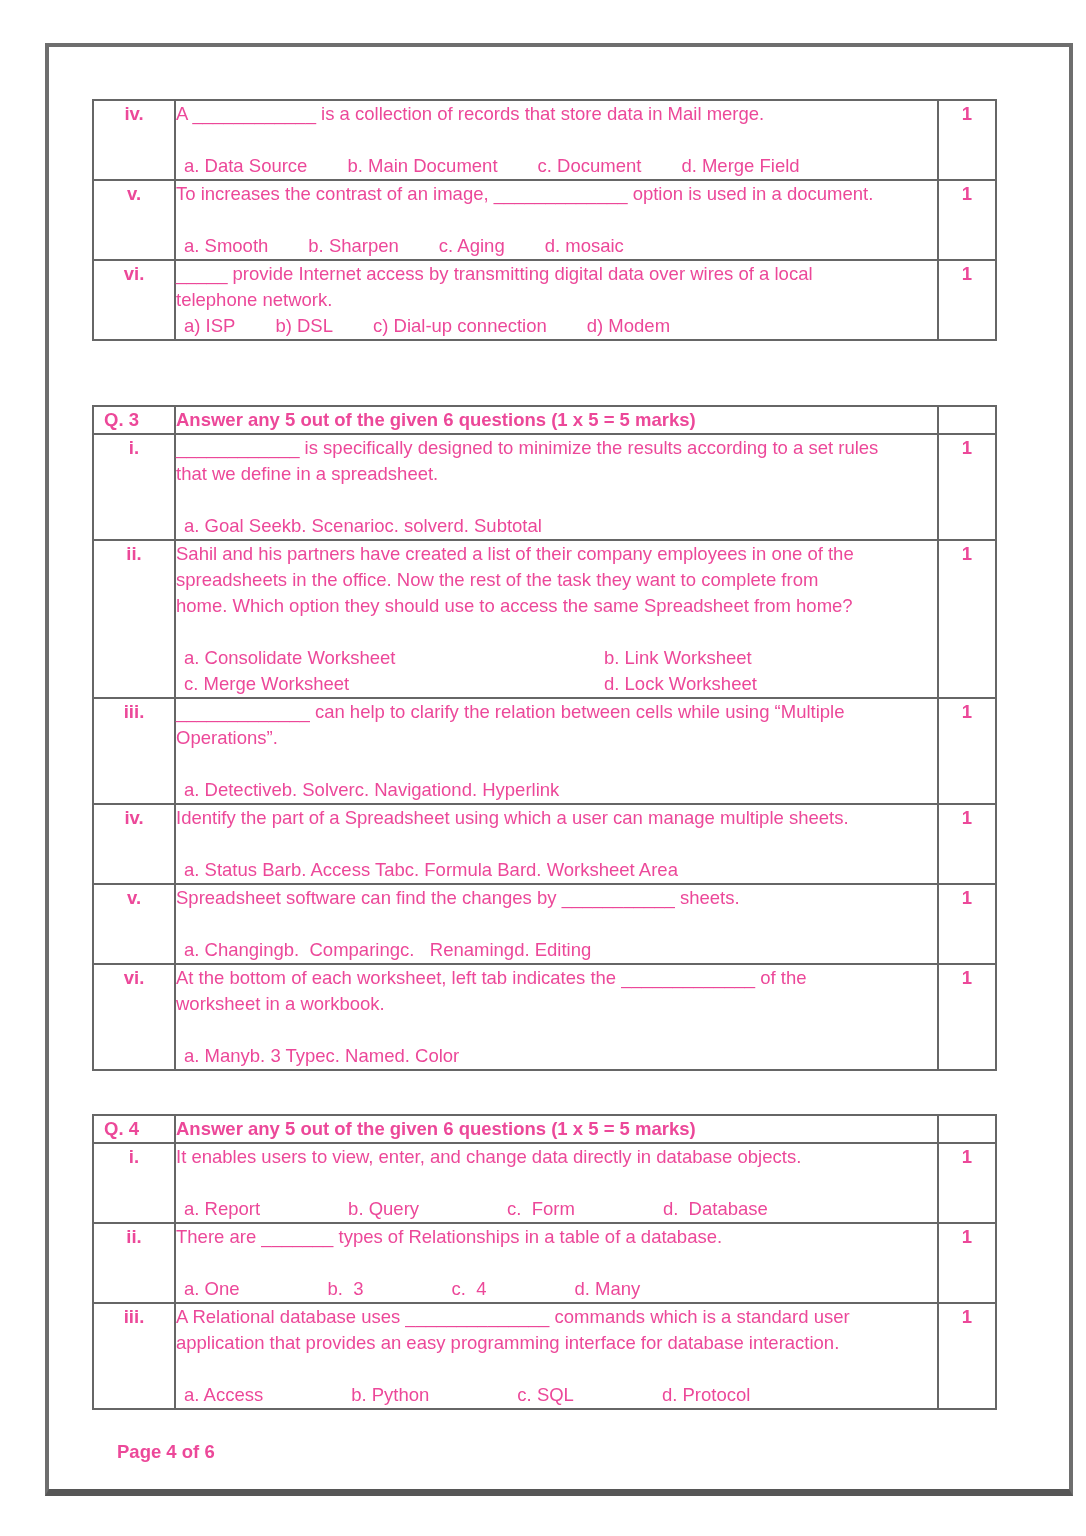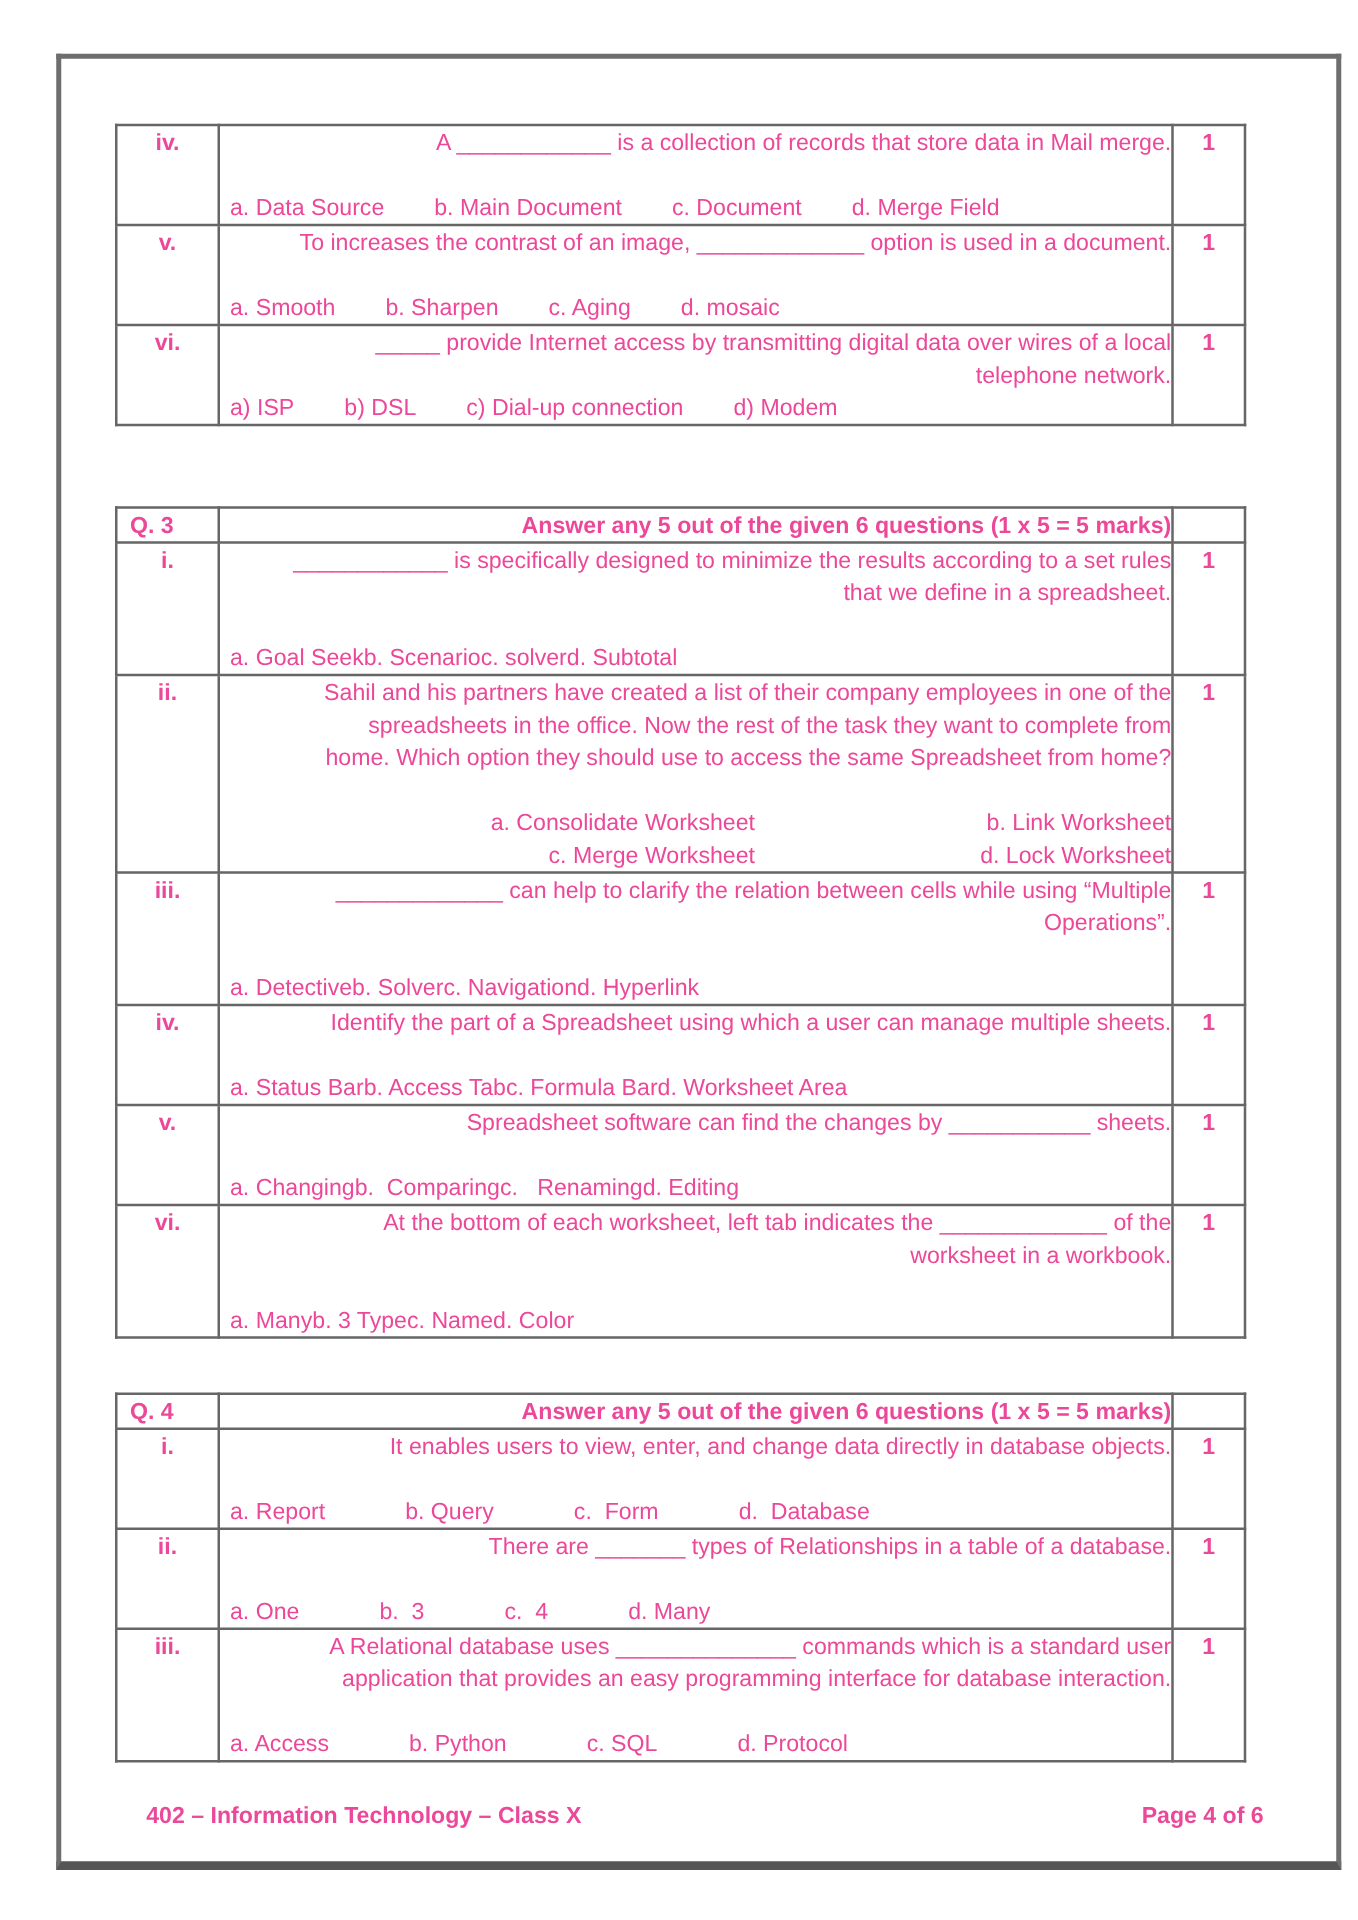--- a/index.html
+++ b/index.html
@@ -46,41 +46,40 @@
     text-align: center;
     font-weight: bold;
     padding-top: 2px;
   }
   td.num.hdr {
     text-align: left;
     padding-left: 10px;
   }
   td.q {
     padding: 2px 6px 2px 9px;
-    text-align: right;
   }
   td.q.hdr {
     font-weight: bold;
     height: 24px;
   }
   td.marks {
     text-align: center;
     font-weight: bold;
     padding-top: 2px;
   }
   .line { white-space: pre; }
   .blank-line { height: 26px; }
   .options {
     display: flex;
     margin-left: 8px;
     white-space: pre;
   }
   .sec-cont .options { gap: 40px; }
   .sec-q3   .options { }
-  .sec-q4   .options { gap: 64px; }
+  .sec-q4   .options { gap: 88px; }
   .options-grid {
     display: grid;
     grid-template-columns: 420px auto;
     margin-left: 8px;
     white-space: pre;
   }
   .footer {
     position: absolute;
     left: 68px;
     right: 58px;
@@ -245,17 +244,16 @@
                   <div class="blank-line"></div>
                   <div class="options"><span class="opt">a. Access</span><span class="opt">b. Python</span><span class="opt">c. SQL</span><span class="opt">d. Protocol</span></div>
                 </td>
                 <td class="marks">1</td>
               </tr>
             </tbody>
           </table>
         </div>
     </div>
     <div class="footer">
-      <span>402 – Information Technology – Class X</span>
       <span>Page 4 of 6</span>
     </div>
   </div>
 </div>
 
 </body></html>

